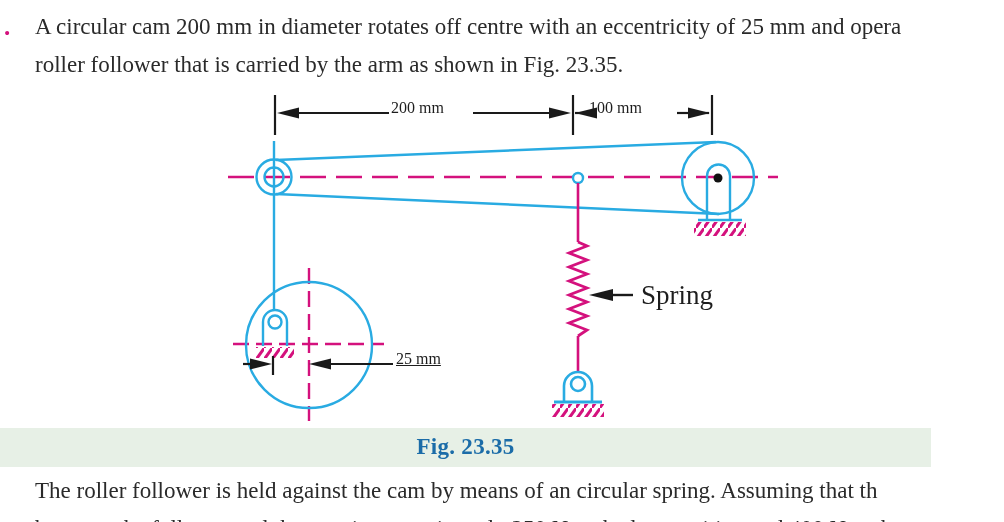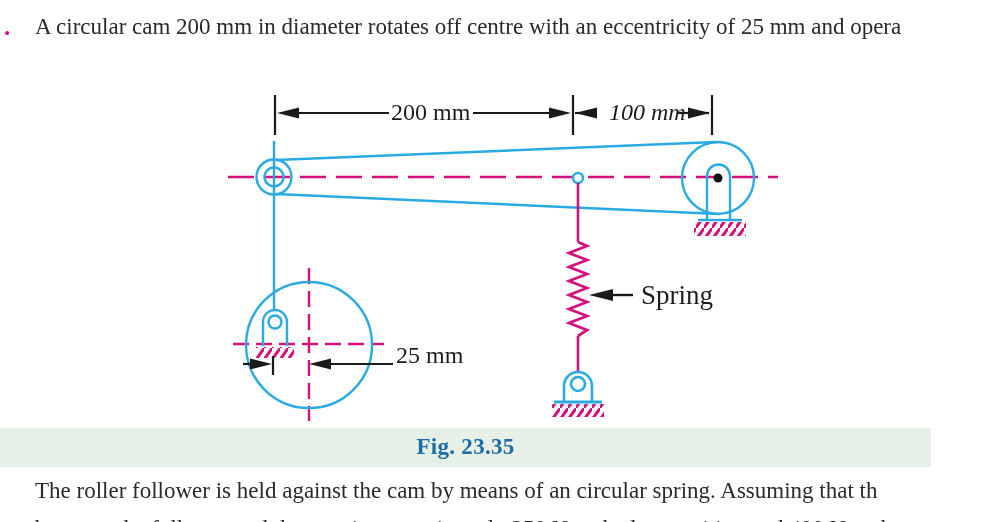--- a/index.html
+++ b/index.html
@@ -12,43 +12,44 @@
   .para{position:absolute;left:35px;font-size:23px;line-height:38px;white-space:nowrap;color:#2a2a2a;font-family:Liberation Serif, serif;}
   .para div{height:38px;}
   #para-top{top:8px;}
   #para-bottom{top:472px;line-height:37px;}
   #problem-marker{
     position:absolute;left:4px;top:8px;font-size:25px;font-weight:bold;
     color:#d4117d;line-height:38px;
   }
   #diagram-svg{position:absolute;left:0;top:0;}
   .dim-label{
-    position:absolute;font-size:24px;color:#1d1d1d;white-space:nowrap;
+    position:absolute;font-size:16px;color:#1d1d1d;white-space:nowrap;
     font-family:"Liberation Serif","DejaVu Serif",serif;
   }
   #label-200{left:391px;top:99px;}
-  #label-100{left:609px;top:99px;font-style:italic;}
+  #label-100{left:589px;top:99px;}
   #label-spring{left:641px;top:280px;font-size:27px;}
-  #label-25{left:396px;top:342px;}
+  #label-25{left:396px;top:350px;text-decoration:underline;}
   #caption-band{
     position:absolute;left:0;top:428px;width:931px;height:39px;
     background:#e7f0e6;text-align:center;
   }
   #caption-text{
     display:inline-block;margin-top:6px;font-size:23px;font-weight:bold;
     color:#1b6ca8;letter-spacing:0.3px;
   }
 </style>
 </head>
 <body>
 
 <span id="problem-marker">.</span>
 
 <div id="para-top" class="para">
   <div>A circular cam 200 mm in diameter rotates off centre with an eccentricity of 25 mm and opera</div>
+  <div>roller follower that is carried by the arm as shown in Fig. 23.35.</div>
 </div>
 
 <svg id="diagram-svg" width="1004" height="522" viewBox="0 0 1004 522">
   <defs>
     <pattern id="hatch" width="8" height="12" patternUnits="userSpaceOnUse">
       <path d="M-1 13 L9 -1" stroke="#d4117d" stroke-width="3" fill="none"></path>
     </pattern>
   </defs>
 
   <g stroke="#1a1a1a" stroke-width="2.2" fill="#1a1a1a">

